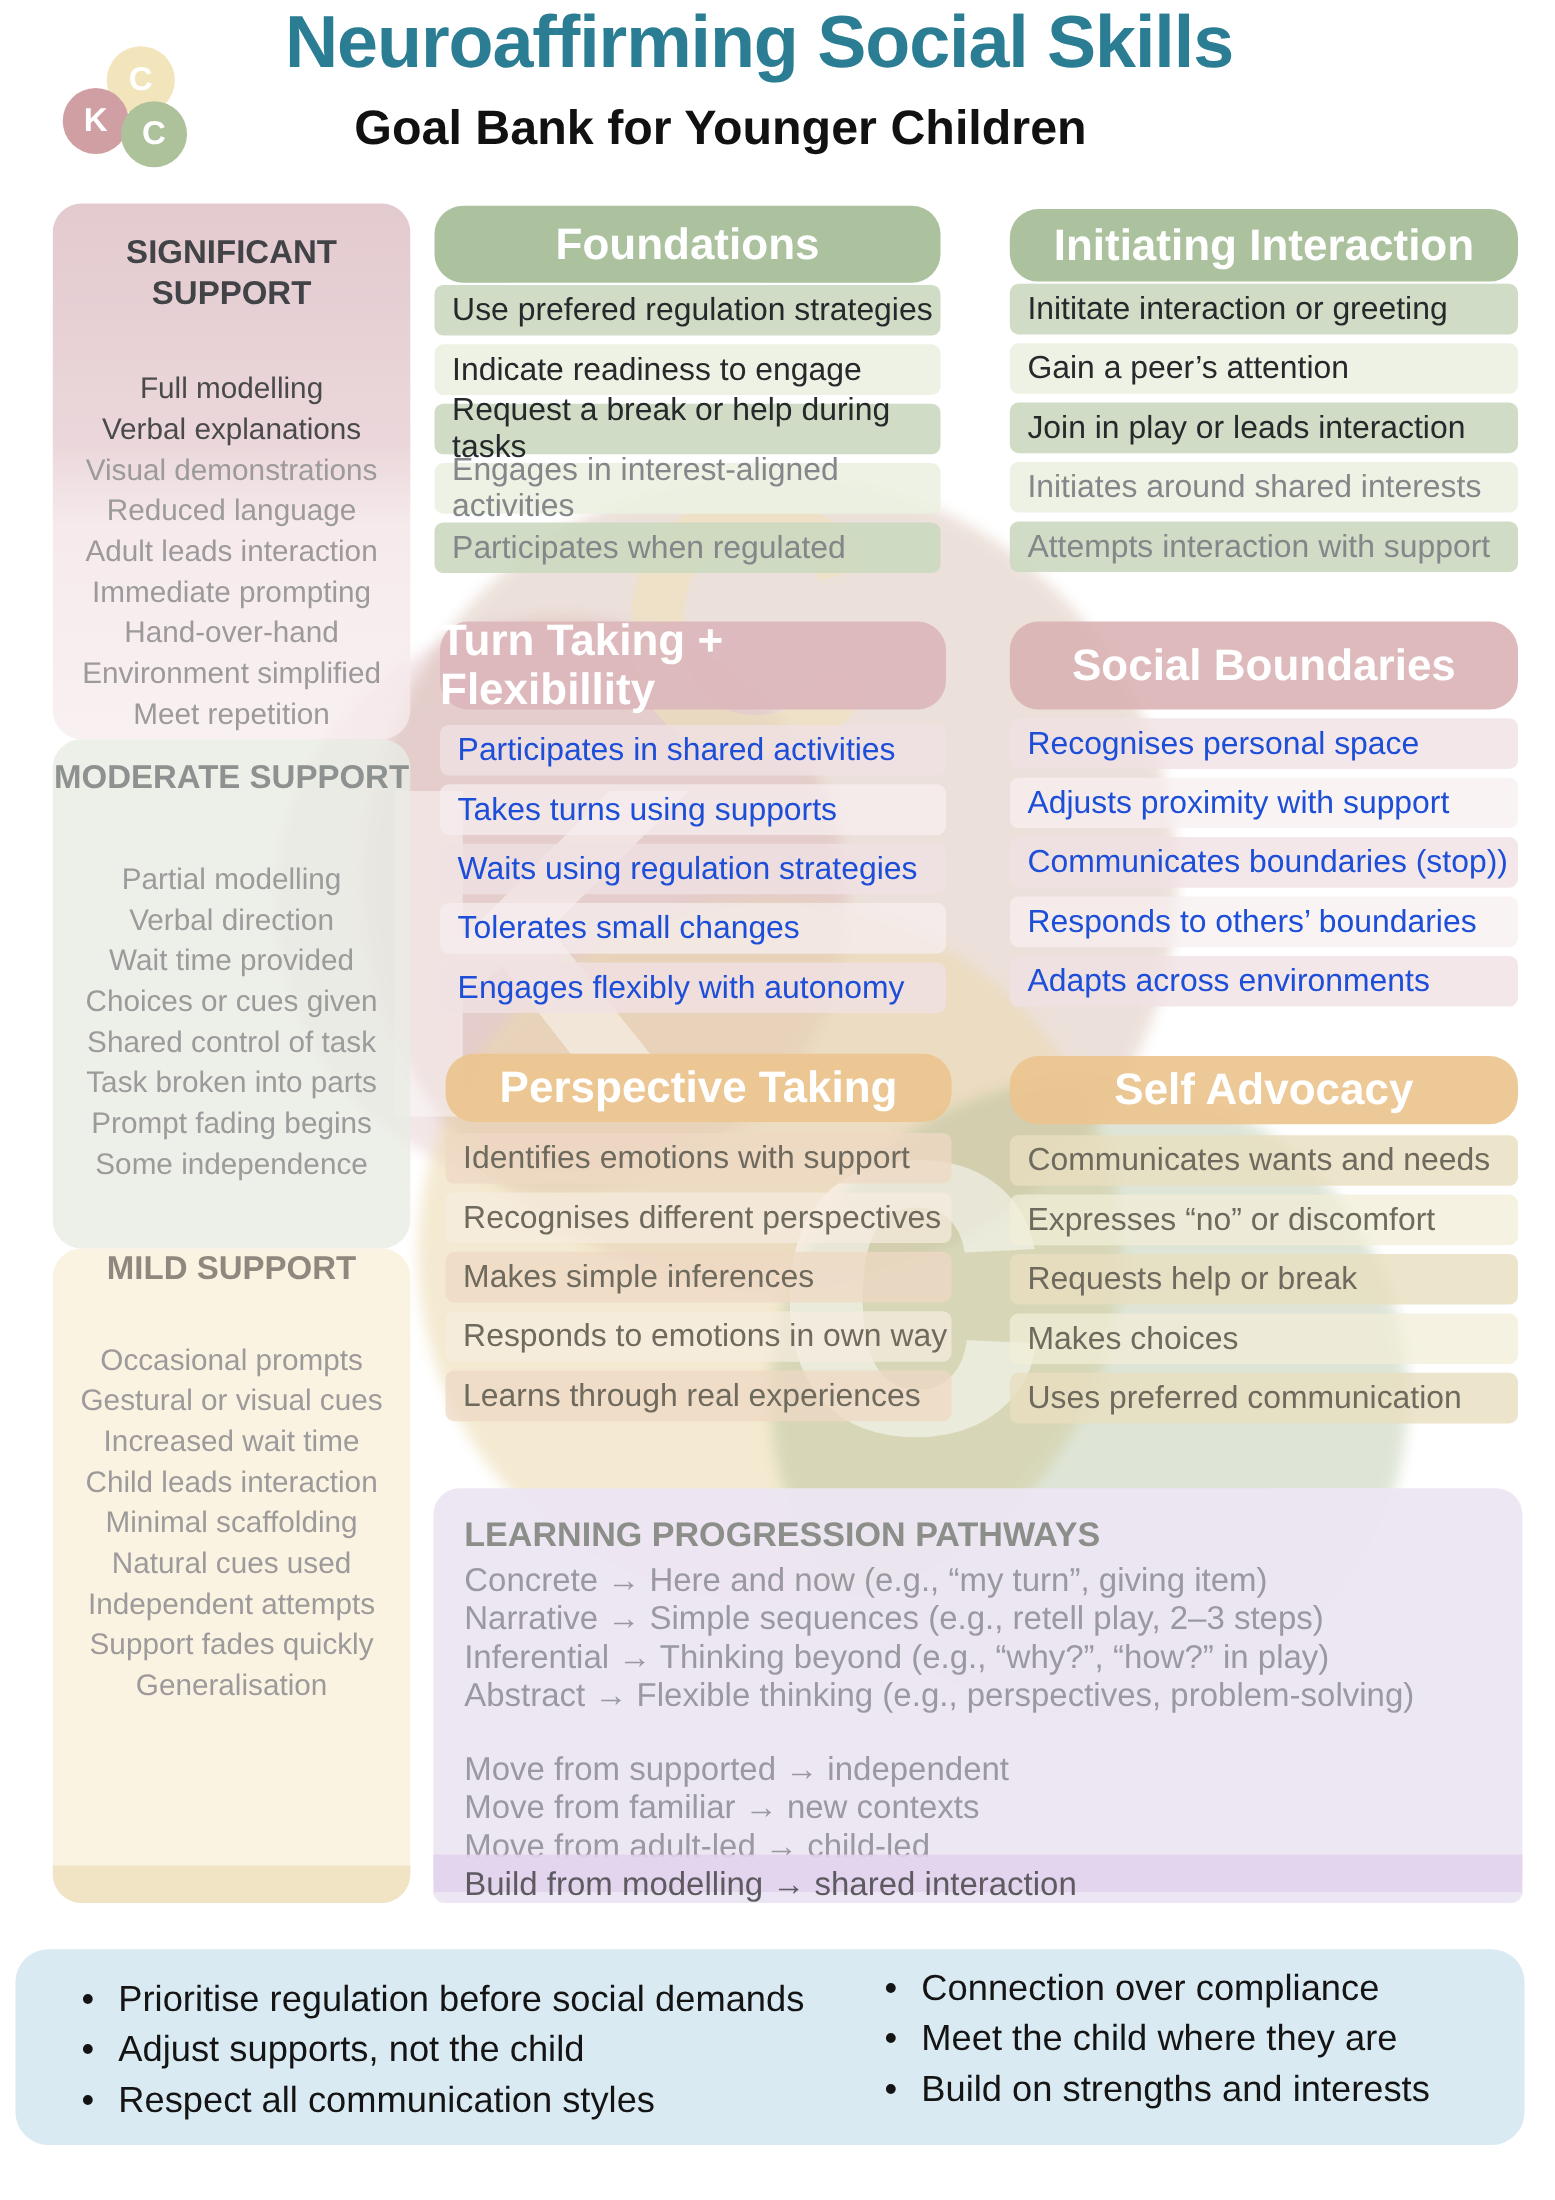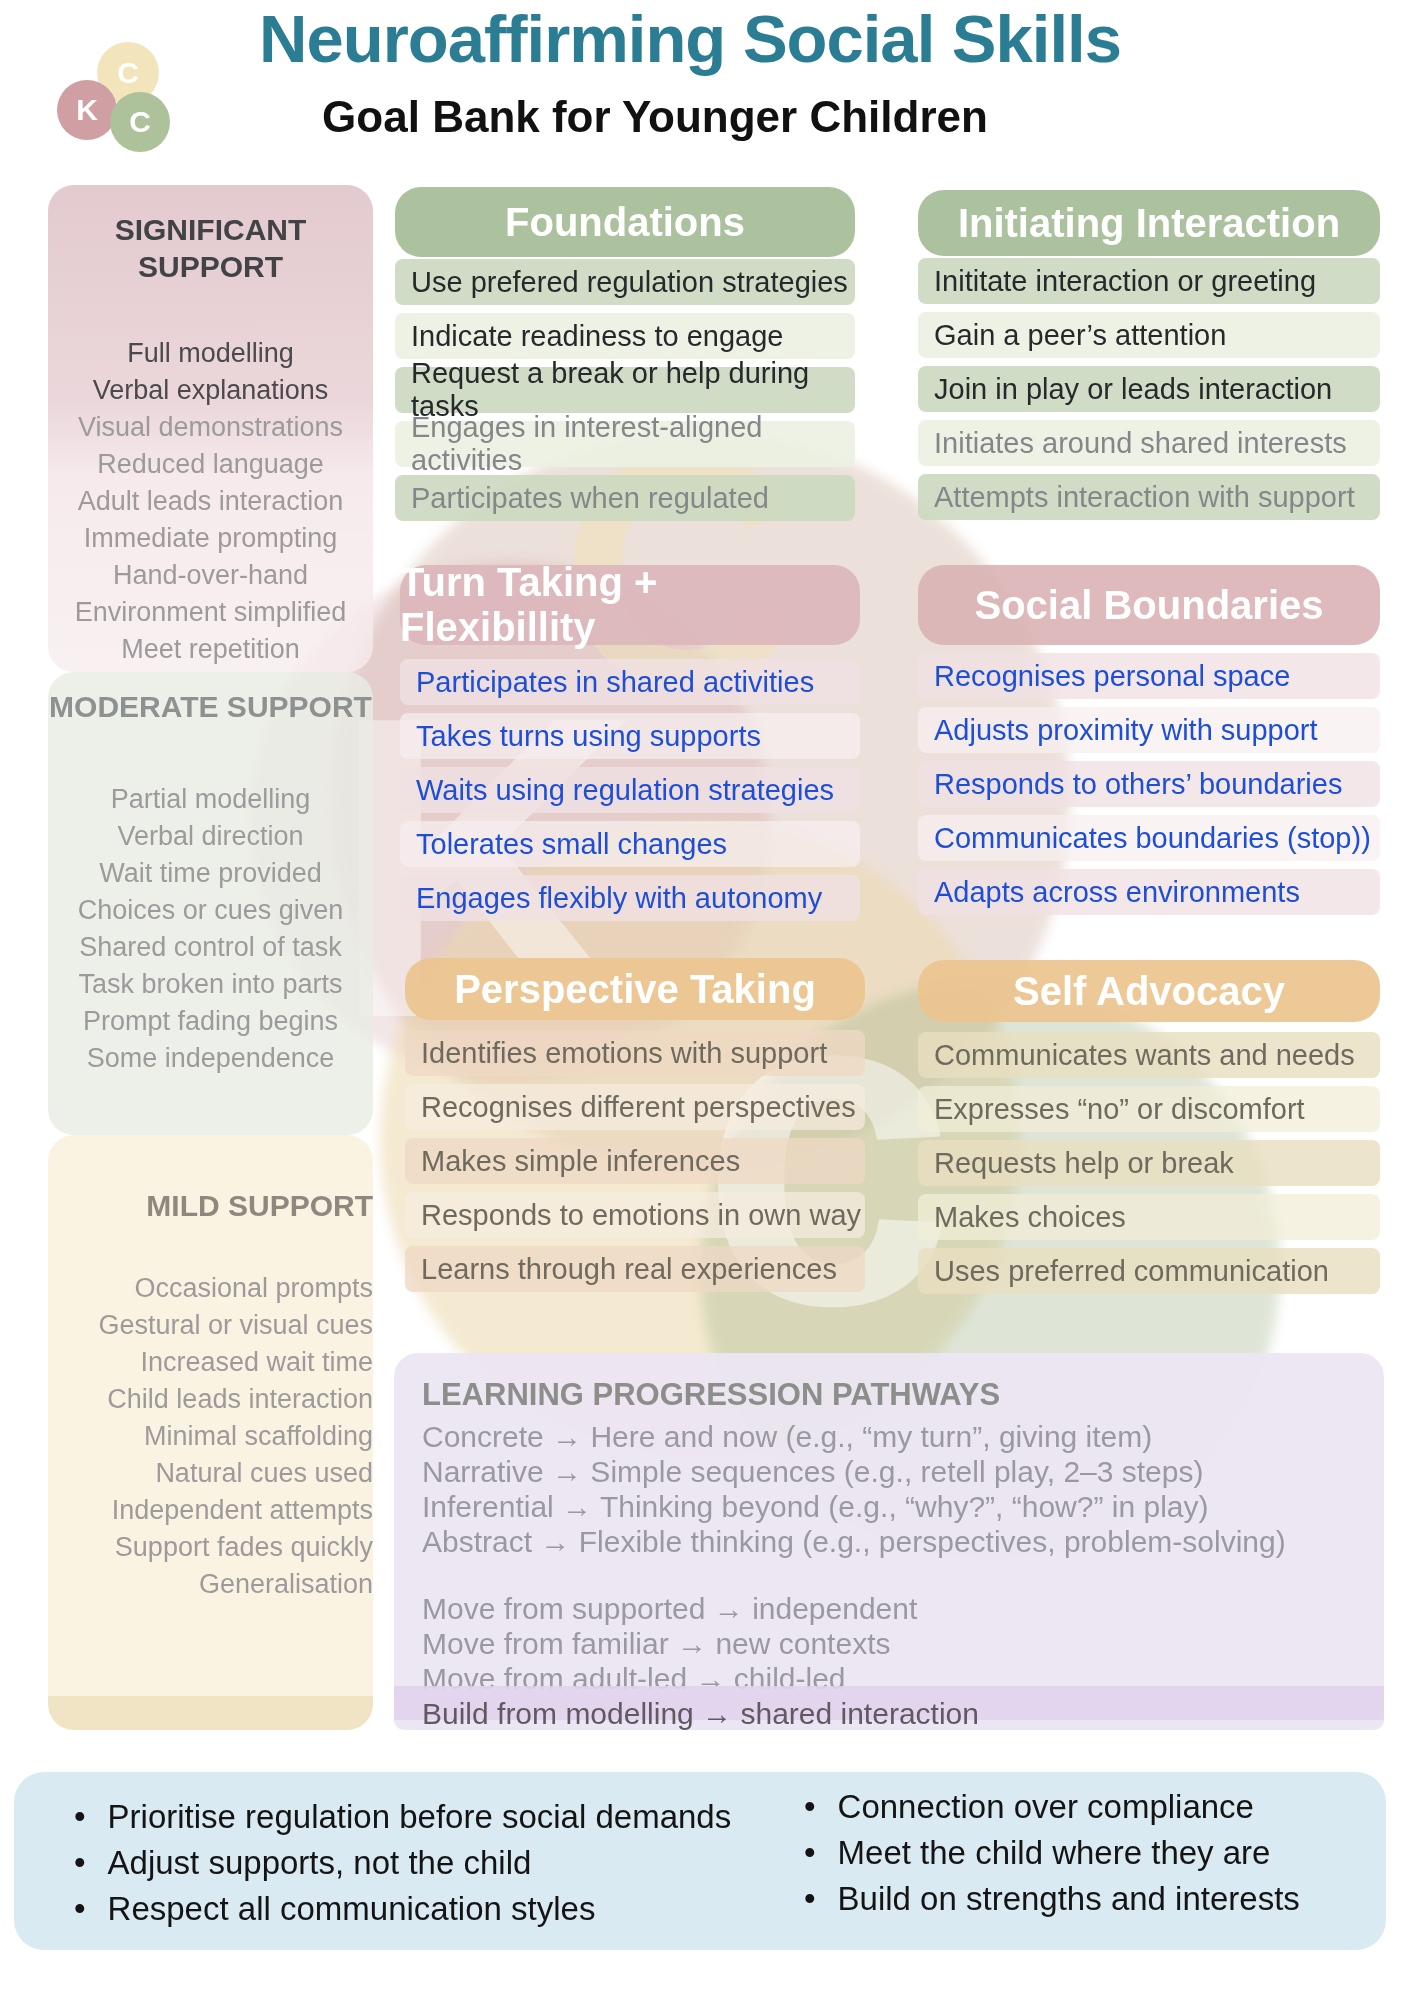--- a/index.html
+++ b/index.html
@@ -26,21 +26,21 @@
   .title{position:absolute;left:185px;top:0;width:1010px;text-align:center;
          font-size:67px;font-weight:800;color:#2a7d92;letter-spacing:-1px;white-space:nowrap;}
   .subtitle{position:absolute;left:280px;top:92px;width:750px;text-align:center;
             font-size:44px;font-weight:800;color:#111;white-space:nowrap;}
 
   
   .card{position:absolute;left:48px;width:325px;border-radius:26px;text-align:center;box-sizing:border-box;}
   .card-significant{top:185px;height:487px;padding-top:26px;
       background:linear-gradient(180deg,rgba(226,200,205,.96) 0%,rgba(233,211,215,.9) 45%,rgba(244,229,231,.8) 60%,rgba(247,236,238,.78) 100%);}
   .card-moderate{top:672px;height:463px;padding-top:16px;background:rgba(233,236,228,.82);}
-  .card-mild{top:1135px;height:595px;padding-top:52px;background:rgba(250,241,221,.85);text-align:right;}
+  .card-mild{top:1135px;height:595px;background:rgba(250,241,221,.85);}
   .card-mild::after{content:"";position:absolute;left:0;bottom:0;width:100%;height:34px;
       background:rgba(240,226,193,.9);border-radius:0 0 26px 26px;}
   .card h3{margin:0;font-size:30px;font-weight:800;line-height:37px;}
   .card-significant h3{color:#414347;}
   .card-moderate h3{color:#8d9290;}
   .card-mild h3{color:#8e887e;}
   .card .list{margin-top:52px;}
   .card-significant .list{margin-top:50px;}
   .card-moderate .list{margin-top:56px;}
   .card-mild .list{margin-top:46px;}
@@ -202,22 +202,22 @@
         <div class="li muted">Tolerates small changes</div>
         <div class="li muted">Engages flexibly  with autonomy</div>
       </div>
   </div>
 
   <div class="sec pink sec-social">
     <div class="sec-header sec-header-box">Social Boundaries</div>
     <div class="rows">
         <div class="li muted">Recognises personal space</div>
         <div class="li muted">Adjusts proximity with support</div>
+        <div class="li muted">Communicates boundaries (stop))</div>
         <div class="li muted">Responds to others’ boundaries</div>
-        <div class="li muted">Communicates boundaries (stop))</div>
         <div class="li muted">Adapts across environments</div>
       </div>
   </div>
 
   <div class="sec orange sec-perspective">
     <div class="sec-header sec-header-box">Perspective Taking</div>
     <div class="rows">
         <div class="li muted">Identifies emotions with support</div>
         <div class="li muted">Recognises different perspectives</div>
         <div class="li muted">Makes simple inferences</div>

